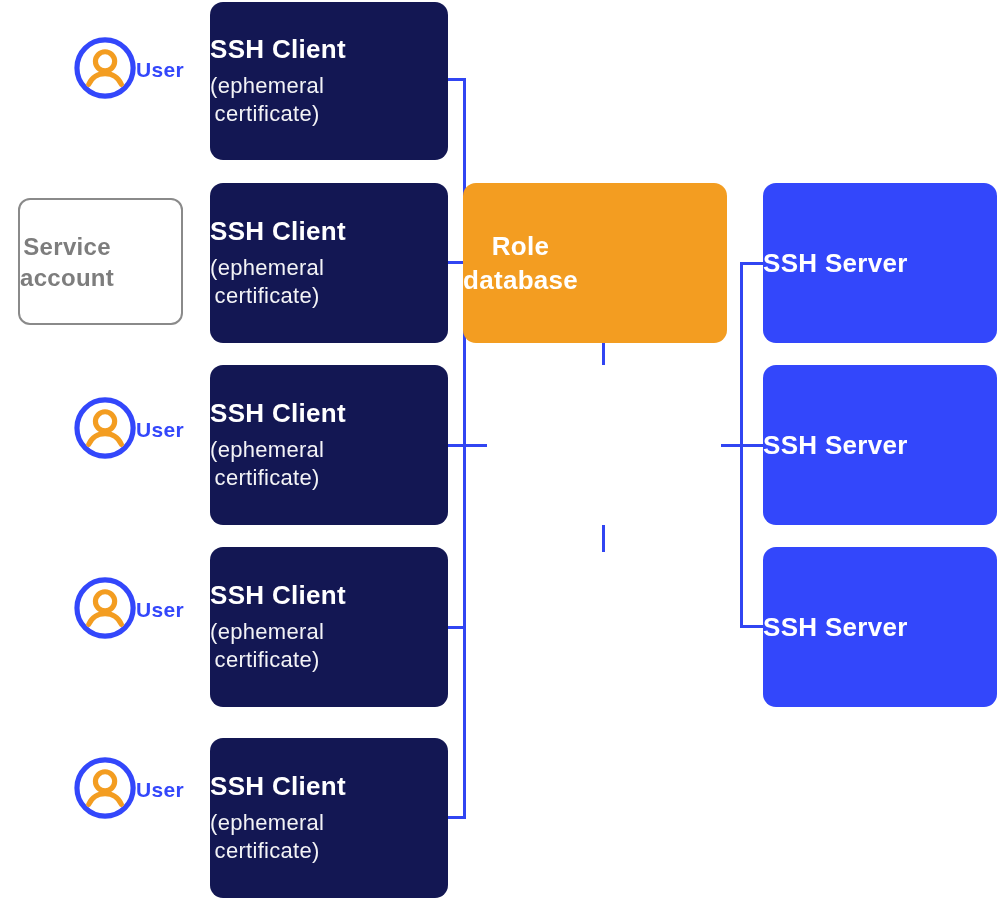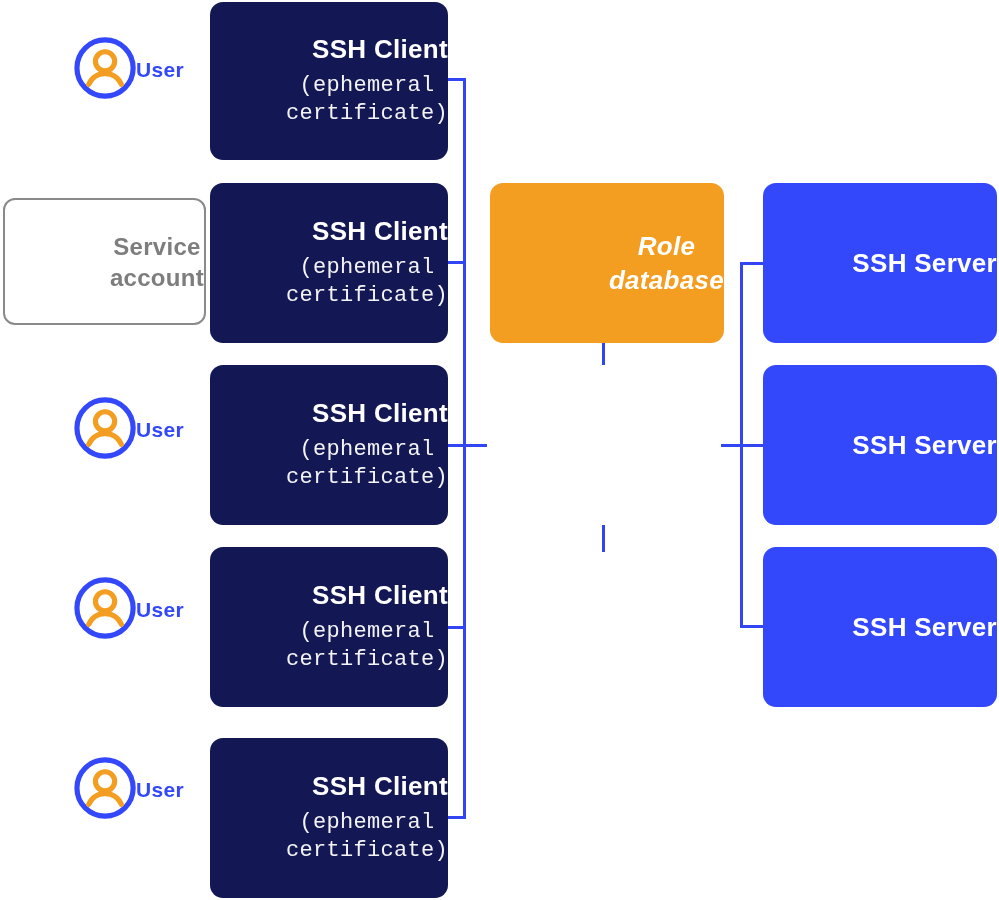--- a/index.html
+++ b/index.html
@@ -7,36 +7,36 @@
     --gray-text:#7D7D7D; --gray-border:#8A8A8A; --white:#FFFFFF;
   }
   *{box-sizing:border-box;margin:0;padding:0;}
   body{background:#fff;font-family:"Liberation Sans","DejaVu Sans",sans-serif;}
   .canvas{position:relative;width:999px;height:900px;background:#fff;overflow:hidden;}
 
   
   .line{position:absolute;background:var(--line);}
 
   
-  .node{position:absolute;display:flex;flex-direction:column;align-items:flex-end;
+  .node{position:absolute;display:flex;flex-direction:column;align-items:flex-start;
         justify-content:center;text-align:center;border-radius:13px;}
   .label{white-space:pre-line;letter-spacing:.3px;}
 
   .client{left:210px;width:238px;height:160px;background:var(--navy);}
   .client .title{color:var(--white);font-weight:bold;font-size:26px;letter-spacing:.3px;}
   .client .subtitle{color:rgba(255,255,255,.95);font-size:22px;font-weight:400;
-                    line-height:28px;margin-top:7px;font-family:Liberation Mono, monospace;}
+                    line-height:28px;margin-top:7px;}
 
-  .module{left:490px;width:234px;height:160px;background:var(--orange);font-style:italic;}
+  .module{left:463px;width:264px;height:160px;background:var(--orange);}
   .module .label{color:var(--white);font-weight:bold;font-size:26px;line-height:34px;}
 
   .server{left:763px;width:234px;height:160px;background:var(--blue);}
   .server .label{color:var(--white);font-weight:bold;font-size:26px;}
 
-  .service{left:3px;top:198px;width:203px;height:127px;background:#fff;
+  .service{left:18px;top:198px;width:165px;height:127px;background:#fff;
            border:2px solid var(--gray-border);border-radius:12px;}
   .service .label{color:var(--gray-text);font-weight:bold;font-size:24px;line-height:31px;}
 
   .user{position:absolute;left:74px;width:110px;display:flex;flex-direction:row;
         align-items:center;}
   .user .user-label{color:var(--blue);font-weight:bold;font-size:21px;margin-top:4px;
         letter-spacing:.3px;}
 </style>
 </head>
 <body>

